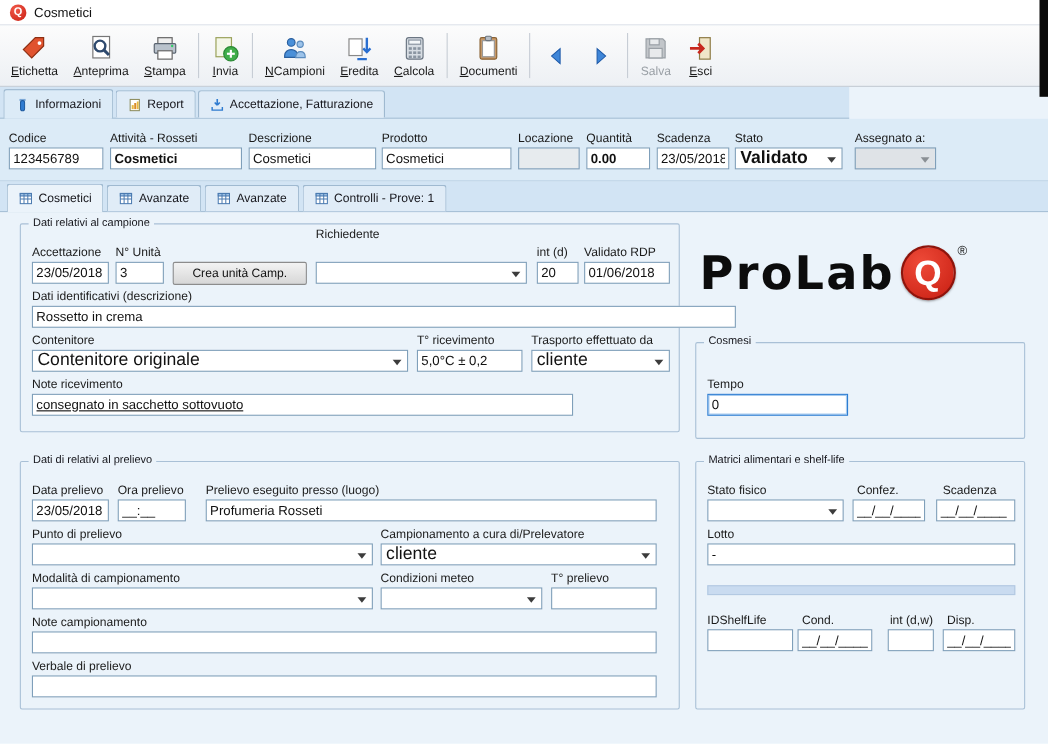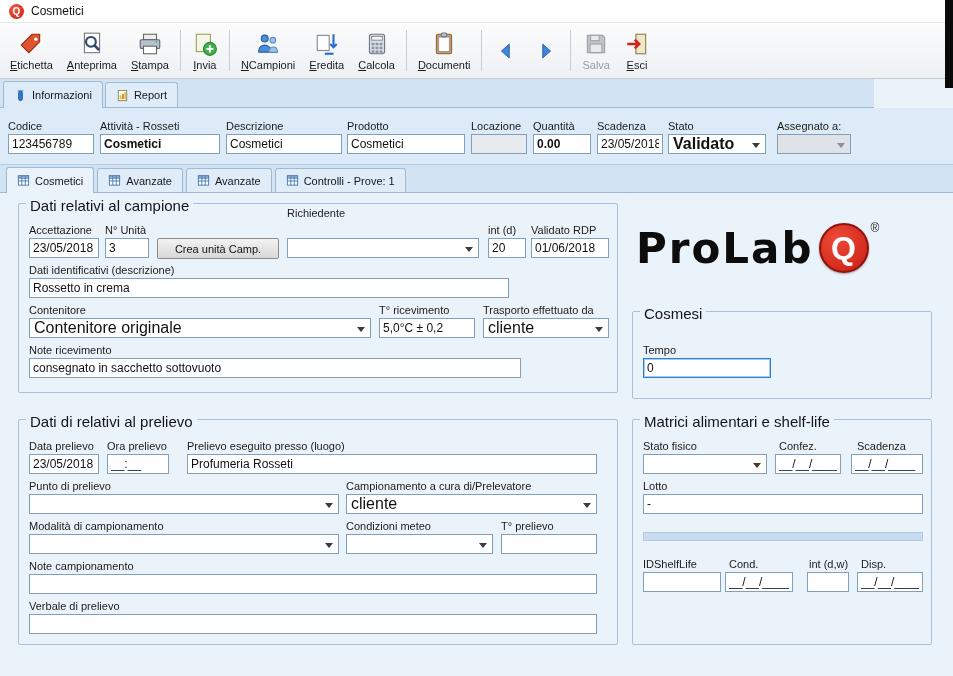--- a/index.html
+++ b/index.html
@@ -15,21 +15,21 @@
   
   .toolbar { position:absolute; left:0; top:22px; width:953px; height:57px; background:linear-gradient(#fcfcfc,#edf0f4); border-top:1px solid #e4e7eb; border-bottom:1px solid #c5cbd3; display:flex; align-items:stretch; padding:2px 3px; }
   .tbtn { display:flex; flex-direction:column; align-items:center; justify-content:center; gap:2px; padding:2px 7px; border-radius:3px; }
   .tbtn .ticon { height:27px; display:flex; align-items:center; }
   .tlabel { font-size:11px; color:#1a1a1a; white-space:nowrap; }
   .tbtn.disabled .tlabel { color:#9aa0a6; }
   .tsep { width:1px; background:#c7cdd5; margin:5px 4px; }
   .navbtn { justify-content:center; padding:2px 9px; }
 
   
-  .tabstrip { position:absolute; left:0; top:79px; width:874px; height:29px; background:#d2e4f4; border-bottom:1px solid #9fb9d0; display:flex; align-items:flex-end; padding-left:3px; }
+  .tabstrip { position:absolute; left:0; top:79px; width:772px; height:29px; background:#d2e4f4; border-bottom:1px solid #9fb9d0; display:flex; align-items:flex-end; padding-left:3px; }
   .tab { height:25px; display:flex; align-items:center; gap:5px; padding:0 10px; font-size:11px; color:#16161c; background:#e0ecf7; border:1px solid #9fb9d0; border-bottom:none; border-radius:3px 3px 0 0; margin-right:2px; position:relative; }
   .tab.active { background:#dcebf7; height:27px; margin-bottom:-1px; z-index:2; }
   .tab-ico { display:flex; align-items:center; }
 
   
   .headerpanel { position:absolute; left:0; top:108px; width:953px; height:57px; background:#dcebf7; border-bottom:1px solid #b6cde2; }
   .lb { position:absolute; font-size:11px; color:#1b1b1b; white-space:nowrap; }
   .tb { position:absolute; height:20px; border:1px solid #7f9fba; background:#fff; font-family:"Liberation Sans", sans-serif; font-size:12px; color:#111; padding:0 3px; }
   .tb.bold { font-weight:bold; }
   .tb.gray { background:#e7ebee; }
@@ -42,21 +42,21 @@
   .dd.disabled .arrow { border-top-color:#8a8f94; }
 
   
   .subtabstrip { position:absolute; left:0; top:165px; width:953px; height:28px; background:#d2e4f4; border-bottom:1px solid #9fb9d0; display:flex; align-items:flex-end; padding-left:6px; }
   .subtab { height:24px; display:flex; align-items:center; gap:5px; padding:0 10px; font-size:11px; color:#16161c; background:#e0ecf7; border:1px solid #9fb9d0; border-bottom:none; border-radius:3px 3px 0 0; margin-right:3px; }
   .subtab.active { background:#ebf3fa; height:26px; margin-bottom:-1px; z-index:2; }
 
   
   .page { position:absolute; left:0; top:193px; width:953px; height:483px; background:#ebf3fa; }
   .grp { position:absolute; border:1px solid #a9c0d6; border-radius:2px; }
-  .grp-title { position:absolute; top:-7px; left:7px; background:#ebf3fa; padding:0 4px; font-size:15px; color:#14141a; white-space:nowrap; }
+  .grp-title { position:absolute; top:-7px; left:7px; background:#ebf3fa; padding:0 4px; font-size:10px; color:#14141a; white-space:nowrap; }
   .btn { position:absolute; height:21px; background:linear-gradient(#f3f3f3,#d7d7d7); border:1px solid #8c8c8c; font-size:11px; color:#111; display:flex; align-items:center; justify-content:center; border-radius:2px; }
   .bluebar { position:absolute; background:var(--accent-blue-bar,#c9dbf0); border:1px solid #b3c9e2; }
 
   
   .logo { position:absolute; left:636px; top:26px; height:58px; display:flex; align-items:center; }
   .logo .prolab { font-size:42px; font-weight:bold; letter-spacing:2px; color:#0c0c0c; font-family:"DejaVu Sans", sans-serif; }
   .logo .qcircle { width:50px; height:50px; border-radius:50%; background:radial-gradient(circle at 35% 30%, #ee4a38, var(--brand-red,#c41e12)); border:2px solid #8e140c; color:#fff; font-size:32px; font-weight:bold; display:flex; align-items:center; justify-content:center; margin-left:5px; box-shadow:0 1px 2px rgba(0,0,0,.35); }
   .logo .reg { font-size:12px; align-self:flex-start; margin-left:2px; margin-top:2px; color:#222; }
 
   .edge-artifact { position:absolute; right:0; top:0; width:8px; height:88px; background:#0a0a0a; }
@@ -221,20 +221,29 @@
       <span class="tab-ico">
           <svg width="13" height="13" viewBox="0 0 14 14">
             <rect x="2.5" y="1.5" width="9" height="11" fill="#fff" stroke="#8a8a5a"></rect>
             <rect x="4" y="7" width="2" height="4" fill="#e8b93e"></rect>
             <rect x="6.5" y="5" width="2" height="6" fill="#d98a2b"></rect>
             <rect x="9" y="3.5" width="1.8" height="7.5" fill="#e8b93e"></rect>
           </svg>
         </span>
       <span>Report</span>
     </div>
+    <div class="tab">
+      <span class="tab-ico">
+          <svg width="13" height="13" viewBox="0 0 14 14">
+            <path d="M7 1v6m0 0L4.5 4.5M7 7l2.5-2.5" stroke="#2f7bd0" stroke-width="1.6" fill="none"></path>
+            <path d="M2 9v3h10V9" fill="none" stroke="#2f7bd0" stroke-width="1.4"></path>
+          </svg>
+        </span>
+      <span>Accettazione, Fatturazione</span>
+    </div>
   </div>
 
   <div class="headerpanel">
     <span class="lb" style="left:8px; top:12px">Codice</span>
     <input class="tb" style="left: 8px; top: 26px; width: 86px;" value="123456789">
 
     <span class="lb" style="left:100px; top:12px">Attività - Rosseti</span>
     <input class="tb bold" style="left: 100px; top: 26px; width: 120px;" value="Cosmetici">
 
     <span class="lb" style="left:226px; top:12px">Descrizione</span>
@@ -335,39 +344,39 @@
         <span class="arrow"></span>
       </div>
 
       <span class="lb" style="left:469px; top:20px">int (d)</span>
       <input class="tb" style="left: 469px; top: 34px; width: 38px;" value="20">
 
       <span class="lb" style="left:512px; top:20px">Validato RDP</span>
       <input class="tb" style="left: 512px; top: 34px; width: 78px;" value="01/06/2018">
 
       <span class="lb" style="left:10px; top:60px">Dati identificativi (descrizione)</span>
-      <input class="tb" style="left: 10px; top: 74px; width: 480px;" value="Rossetto in crema">
+      <input class="tb" style="left: 10px; top: 74px; width: 640px;" value="Rossetto in crema">
 
       <span class="lb" style="left:10px; top:100px">Contenitore</span>
       <div class="dd" style="left:10px; top:114px; width:342px">
         <span class="ddtext">Contenitore originale</span>
         <span class="arrow"></span>
       </div>
 
       <span class="lb" style="left:360px; top:100px">T° ricevimento</span>
       <input class="tb" style="left: 360px; top: 114px; width: 96px;" value="5,0°C ± 0,2">
 
       <span class="lb" style="left:464px; top:100px">Trasporto effettuato da</span>
       <div class="dd" style="left:464px; top:114px; width:126px">
         <span class="ddtext">cliente</span>
         <span class="arrow"></span>
       </div>
 
       <span class="lb" style="left:10px; top:140px">Note ricevimento</span>
-      <input class="tb" style="left: 10px; top: 154px; width: 492px;" value="consegnato in sacchetto sottovuoto">
+      <input class="tb" style="left: 10px; top: 154px; width: 492px; text-decoration: underline;" value="consegnato in sacchetto sottovuoto">
     </div>
 
     <div class="logo">
       <span class="prolab">ProLab</span>
       <span class="qcircle">Q</span>
       <span class="reg">®</span>
     </div>
 
     <div class="grp" style="left:632px; top:118px; width:300px; height:88px">
       <span class="grp-title">Cosmesi</span>

